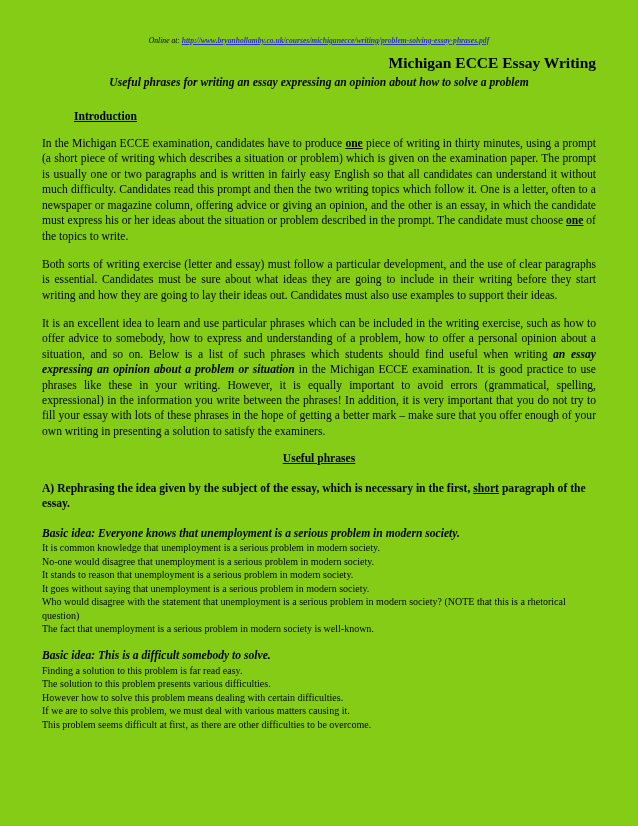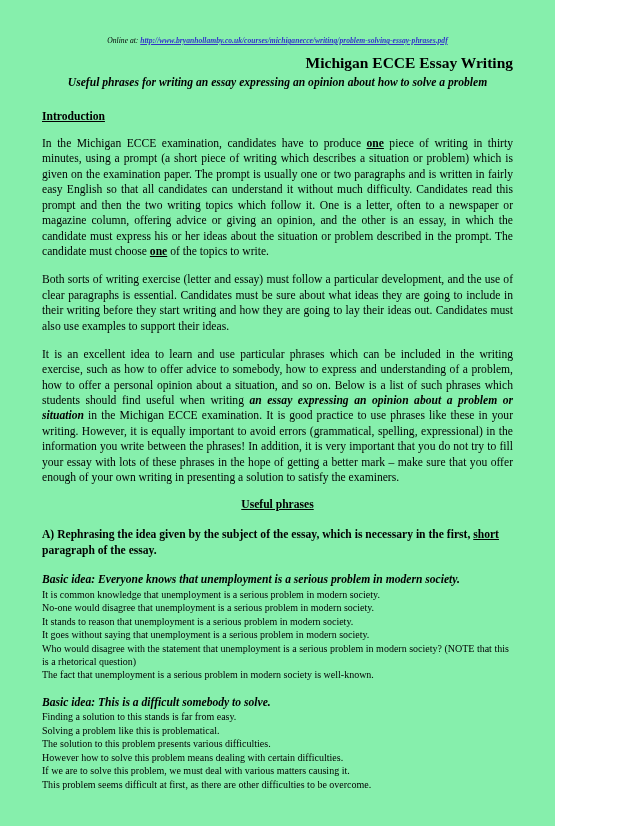--- a/index.html
+++ b/index.html
@@ -12,23 +12,23 @@
     width: 638px;
     height: 826px;
     overflow: hidden;
     font-family: "Liberation Serif", "DejaVu Serif", serif;
     color: #000000;
     -webkit-font-smoothing: antialiased;
   }
 
   .page {
     position: relative;
-    width: 555px;
+    width: 638px;
     height: 826px;
-    background: #86efac;
+    background: #84cc16;
     box-sizing: border-box;
     padding: 36px 42px 0 42px;
   }
 
   
   .url-line {
     text-align: center;
     font-size: 7.6px;
     font-style: italic;
     font-weight: bold;
@@ -64,21 +64,21 @@
   }
 
   
   .section-head {
     font-size: 11.6px;
     font-weight: bold;
     text-decoration: underline;
     margin: 0 0 13px 0;
     display: inline-block;
   }
-  .section-head-wrap { margin-bottom: 0; }
+  .section-head-wrap { margin-bottom: 0; margin-left: 32px; }
 
   p.para {
     font-size: 11.6px;
     line-height: 1.335;
     text-align: justify;
     margin: 0 0 12.5px 0;
     hyphens: none;
   }
   p.para:last-child { margin-bottom: 0; }
   .u { text-decoration: underline; }
@@ -159,22 +159,21 @@
       <li>It stands to reason that unemployment is a serious problem in modern society.</li>
       <li>It goes without saying that unemployment is a serious problem in modern society.</li>
       <li>Who would disagree with the statement that unemployment is a serious problem in modern society? (NOTE that this is a rhetorical question)</li>
       <li>The fact that unemployment is a serious problem in modern society is well-known.</li>
     </ul>
   </div>
 
   <div class="block">
     <div class="basic-idea">Basic idea:  This is a difficult somebody to solve.</div>
     <ul class="phrase-list">
-      <li>Finding a solution to this stands is far from easy.</li>
-      <li>Solving a problem like this is problematical.</li>
+      <li>Finding a solution to this problem is far read easy.</li>
       <li>The solution to this problem presents various difficulties.</li>
       <li>However how to solve this problem means dealing with certain difficulties.</li>
       <li>If we are to solve this problem, we must deal with various matters causing it.</li>
       <li>This problem seems difficult at first, as there are other difficulties to be overcome.</li>
     </ul>
   </div>
 
 </div>
 
 </body></html>

